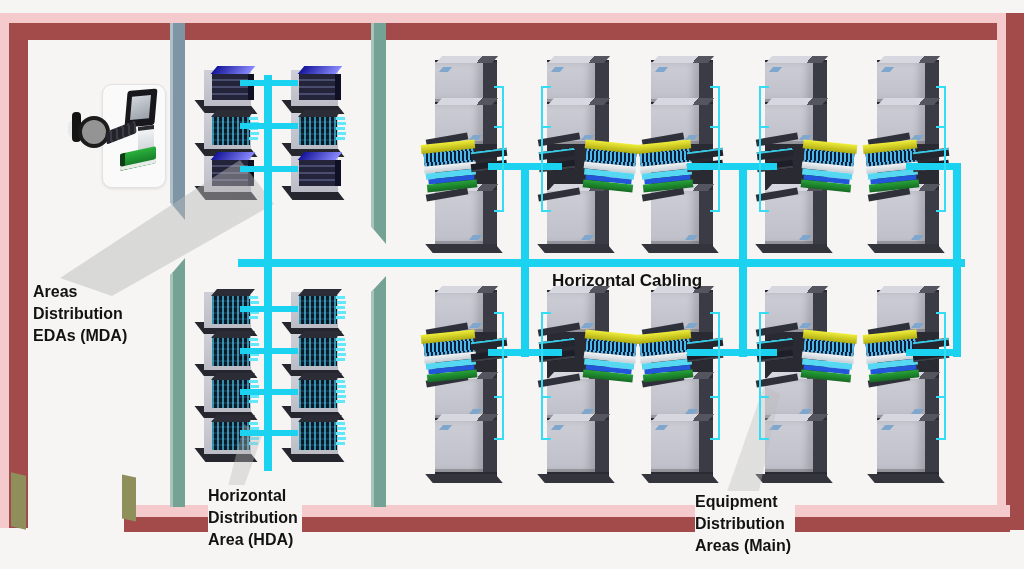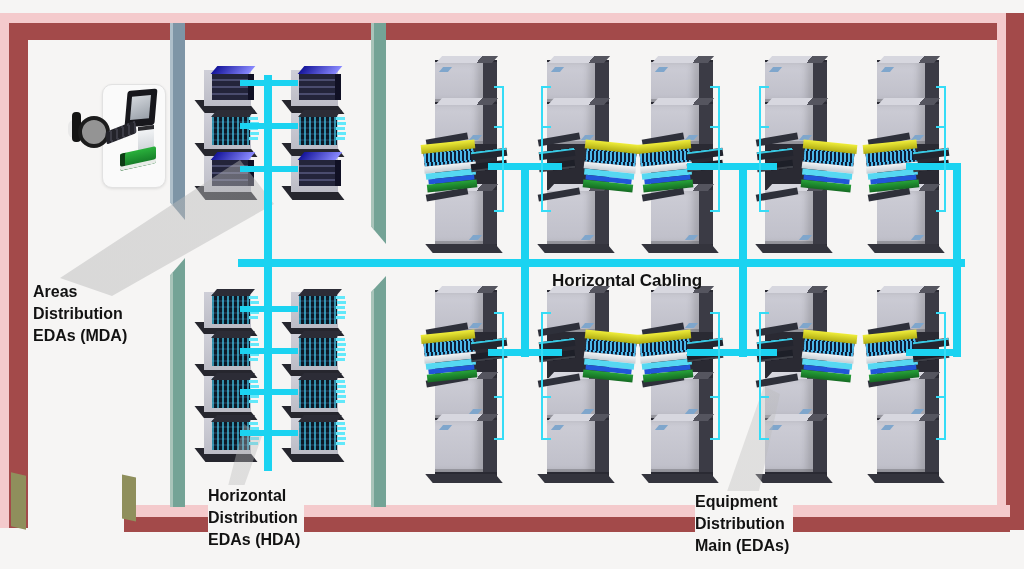--- a/index.html
+++ b/index.html
@@ -18,29 +18,29 @@
 
   <div class="lbl" style="left:33px;top:281px;">
     <span>Areas</span>
     <span>Distribution</span>
     <span>EDAs (MDA)</span>
   </div>
 
   <div class="lbl onwall" style="left:208px;top:485px;">
     <span>Horizontal</span>
     <span>Distribution</span>
-    <span>EDAs (HDA)</span>
+    <span>Area (HDA)</span>
   </div>
 
   <div class="hc" style="left:552px;top:271px;">Horizontal Cabling</div>
 
   <div class="lbl onwall" style="left:695px;top:491px;">
     <span>Equipment</span>
     <span>Distribution</span>
-    <span>Main (EDAs)</span>
+    <span>Areas (Main)</span>
   </div>
 
 <div style="left: 8px; top: 13px; width: 1004px; height: 10px; z-index: 1; background: rgb(244, 202, 204);"></div>
     <div style="left: 8px; top: 23px; width: 992px; height: 17px; z-index: 1; background: rgb(163, 74, 74);"></div>
     <div style="left: 0px; top: 13px; width: 9px; height: 515px; z-index: 1; background: rgb(244, 202, 204);"></div>
     <div style="left: 9px; top: 23px; width: 19px; height: 505px; z-index: 1; background: rgb(163, 74, 74);"></div>
     <div style="left: 11px; top: 474px; width: 15px; height: 54px; z-index: 2; background: rgb(143, 143, 92); transform: skewY(14deg);"></div>
     <div style="left: 997px; top: 13px; width: 9px; height: 500px; z-index: 1; background: rgb(244, 202, 204);"></div>
     <div style="left: 1006px; top: 13px; width: 18px; height: 517px; z-index: 1; background: rgb(163, 74, 74);"></div>
     <div style="left: 124px; top: 505px; width: 886px; height: 12px; z-index: 1; background: rgb(244, 202, 204);"></div>

